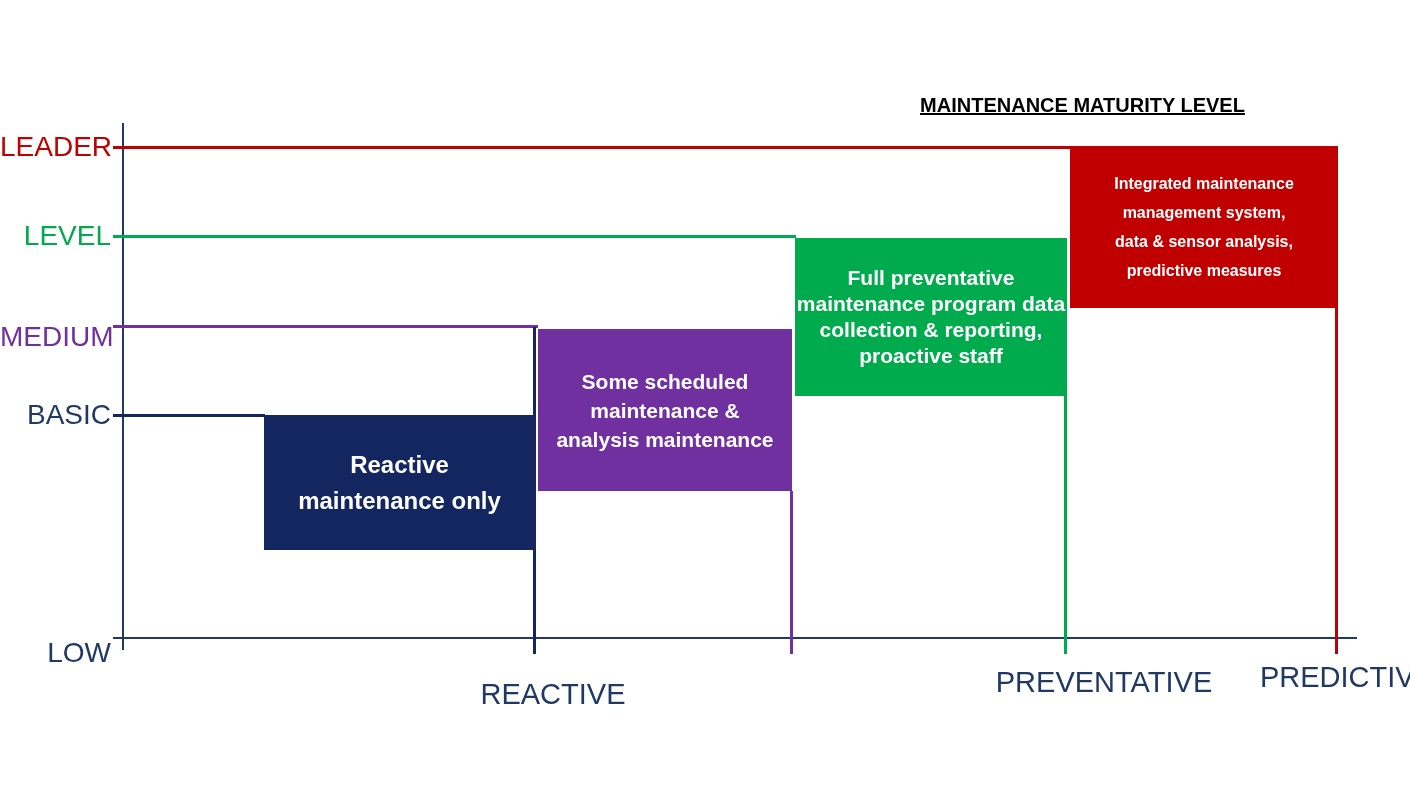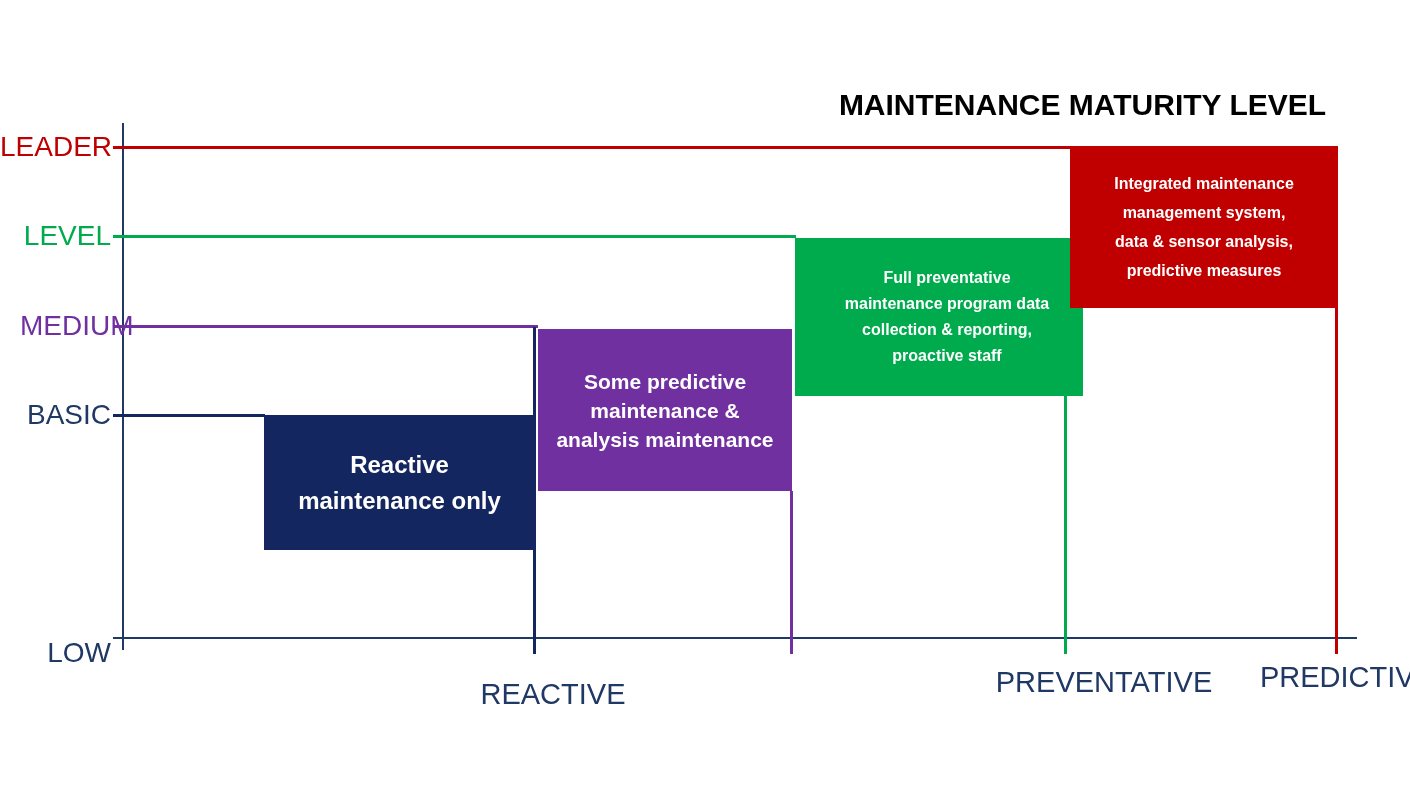--- a/index.html
+++ b/index.html
@@ -14,24 +14,25 @@
     height: 792px;
     background: #ffffff;
     overflow: hidden;
   }
   .chart-title {
     position: absolute;
     left: 830px;
     top: 88px;
     width: 505px;
     text-align: center;
-    font-size: 30px;
+    font-size: 20px;
     line-height: 34px;
     font-weight: bold;
     letter-spacing: 0px;
+    text-decoration: underline;
   }
   .axis-line { position: absolute; }
   .y-axis { left: 122px; top: 123px; width: 2px; height: 527px; }
   .x-axis { left: 113px; top: 637px; width: 1244px; height: 2px; }
   .level-line { position: absolute; height: 3px; }
   .line-leader { left: 113px; top: 146px; width: 1225px; }
   .line-high   { left: 113px; top: 235px; width: 683px; }
   .line-medium { left: 113px; top: 325px; width: 425px; }
   .line-basic  { left: 113px; top: 414px; width: 152px; }
   .vline { position: absolute; width: 3px; }
@@ -43,21 +44,21 @@
     position: absolute;
     left: 0px;
     width: 111px;
     text-align: right;
     font-size: 28px;
     line-height: 34px;
     white-space: nowrap;
   }
   .y-leader { top: 130px; }
   .y-high   { top: 219px; }
-  .y-medium { top: 309px; padding-left: 20px; }
+  .y-medium { top: 320px; }
   .y-basic  { top: 398px; }
   .y-low    { top: 636px; }
   .x-label {
     position: absolute;
     width: 260px;
     text-align: center;
     font-size: 29px;
     line-height: 32px;
     white-space: nowrap;
   }
@@ -79,21 +80,21 @@
   .box-reactive {
     left: 264px; top: 415px; width: 271px; height: 135px;
     font-size: 24px; line-height: 36px;
   }
   .box-planned {
     left: 538px; top: 329px; width: 254px; height: 162px;
     font-size: 21px; line-height: 29px;
   }
   .box-preventative {
     left: 795px; top: 238px; width: 272px; height: 158px;
-    font-size: 16px; line-height: 26px; padding-left: 16px;
+    font-size: 21px; line-height: 26px;
   }
   .box-predictive {
     left: 1070px; top: 146px; width: 268px; height: 162px;
     font-size: 16px; line-height: 29px;
   }
 </style>
 </head>
 <body>
 
 <div class="stage">
@@ -118,21 +119,21 @@
   <div class="y-label y-medium" style="color: rgb(112, 48, 160);">MEDIUM</div>
   <div class="y-label y-basic" style="color: rgb(31, 56, 100);">BASIC</div>
   <div class="y-label y-low" style="color: rgb(31, 56, 100);">LOW</div>
 
   <div class="box box-reactive" style="background: rgb(19, 38, 95);">
     <span>Reactive</span>
     <span>maintenance only</span>
   </div>
 
   <div class="box box-planned" style="background: rgb(112, 48, 160);">
-    <span>Some predictive</span>
+    <span>Some scheduled</span>
     <span>maintenance &amp;</span>
     <span>analysis maintenance</span>
   </div>
 
   <div class="box box-preventative" style="background: rgb(0, 171, 78);">
     <span>Full preventative</span>
     <span>maintenance program data</span>
     <span>collection &amp; reporting,</span>
     <span>proactive staff</span>
   </div>

